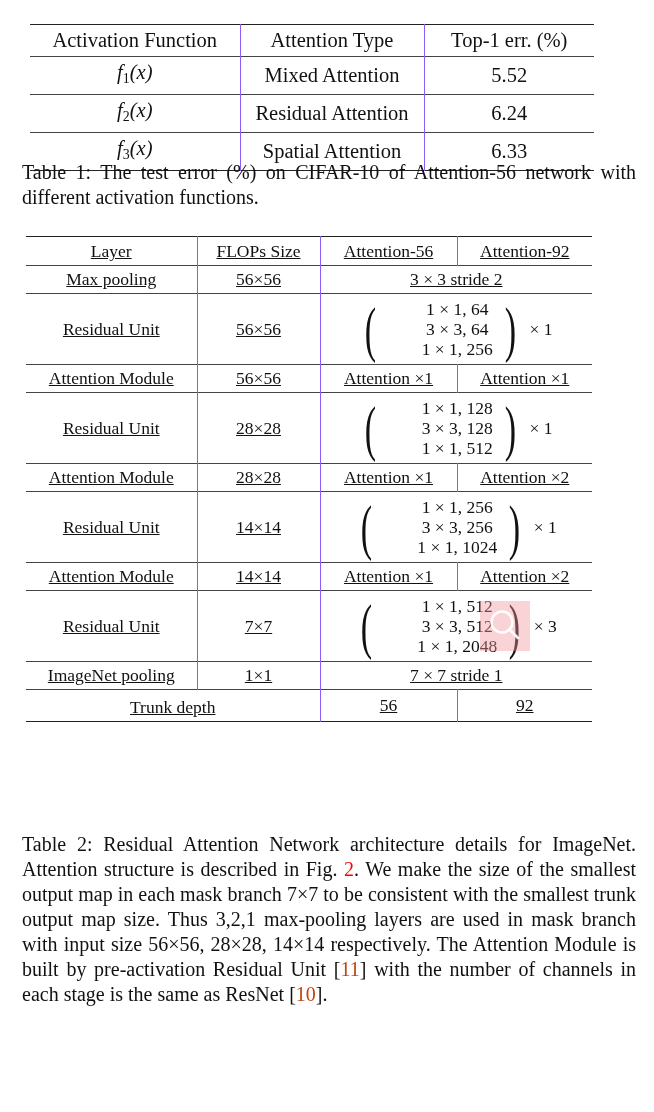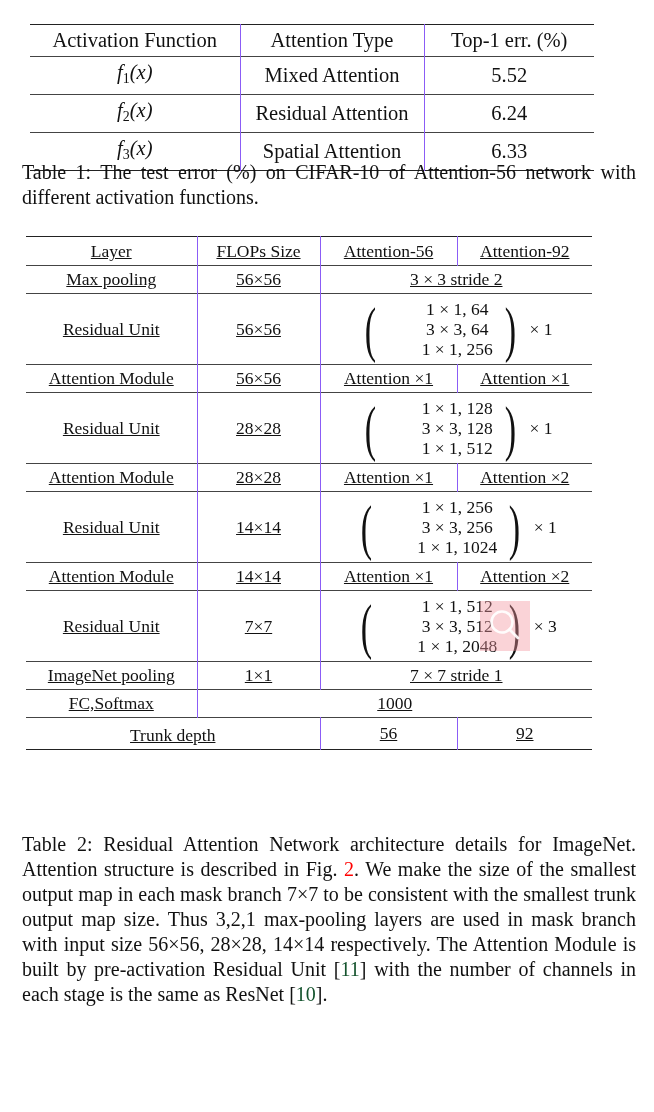--- a/index.html
+++ b/index.html
@@ -63,21 +63,21 @@
   .caption {
     position: absolute;
     font-size: 20px;
     line-height: 25px;
     text-align: justify;
     color: #111;
   }
   #caption1 { left: 20px; top: 160px; width: 614px; }
   #caption2 { left: 20px; top: 832px; width: 614px; }
   .link-red   { color: #ff0000; }
-  .link-green { color: #14532d; }
+  .link-green { color: #c2410c; }
 
   
   #table2-wrap {
     position: absolute;
     left: 24px;
     top: 236px;
     width: 566px;
   }
   #table2 { width: 566px; }
   #table2 td, #table2 th { font-size: 17.5px; text-decoration: underline; }
@@ -291,24 +291,20 @@
             </span>
           </td>
         </tr>
 
         <tr class="rule-thin r-norm">
           <td>ImageNet pooling</td>
           <td class="vline-l">1×1</td>
           <td class="vline-l" colspan="2">7 × 7 stride 1</td>
         </tr>
 
-        <tr class="rule-thin r-norm">
-          <td>FC,Softmax</td>
-          <td class="vline-l" colspan="3">1000</td>
-        </tr>
 
 
 
         <tr class="rule-bottom r-norm">
           <td colspan="2"><span>Trunk depth</span><span class="sup"></span></td>
           <td class="vline-l">56</td>
           <td class="vline-l">92</td>
         </tr>
       </tbody>
     </table>

